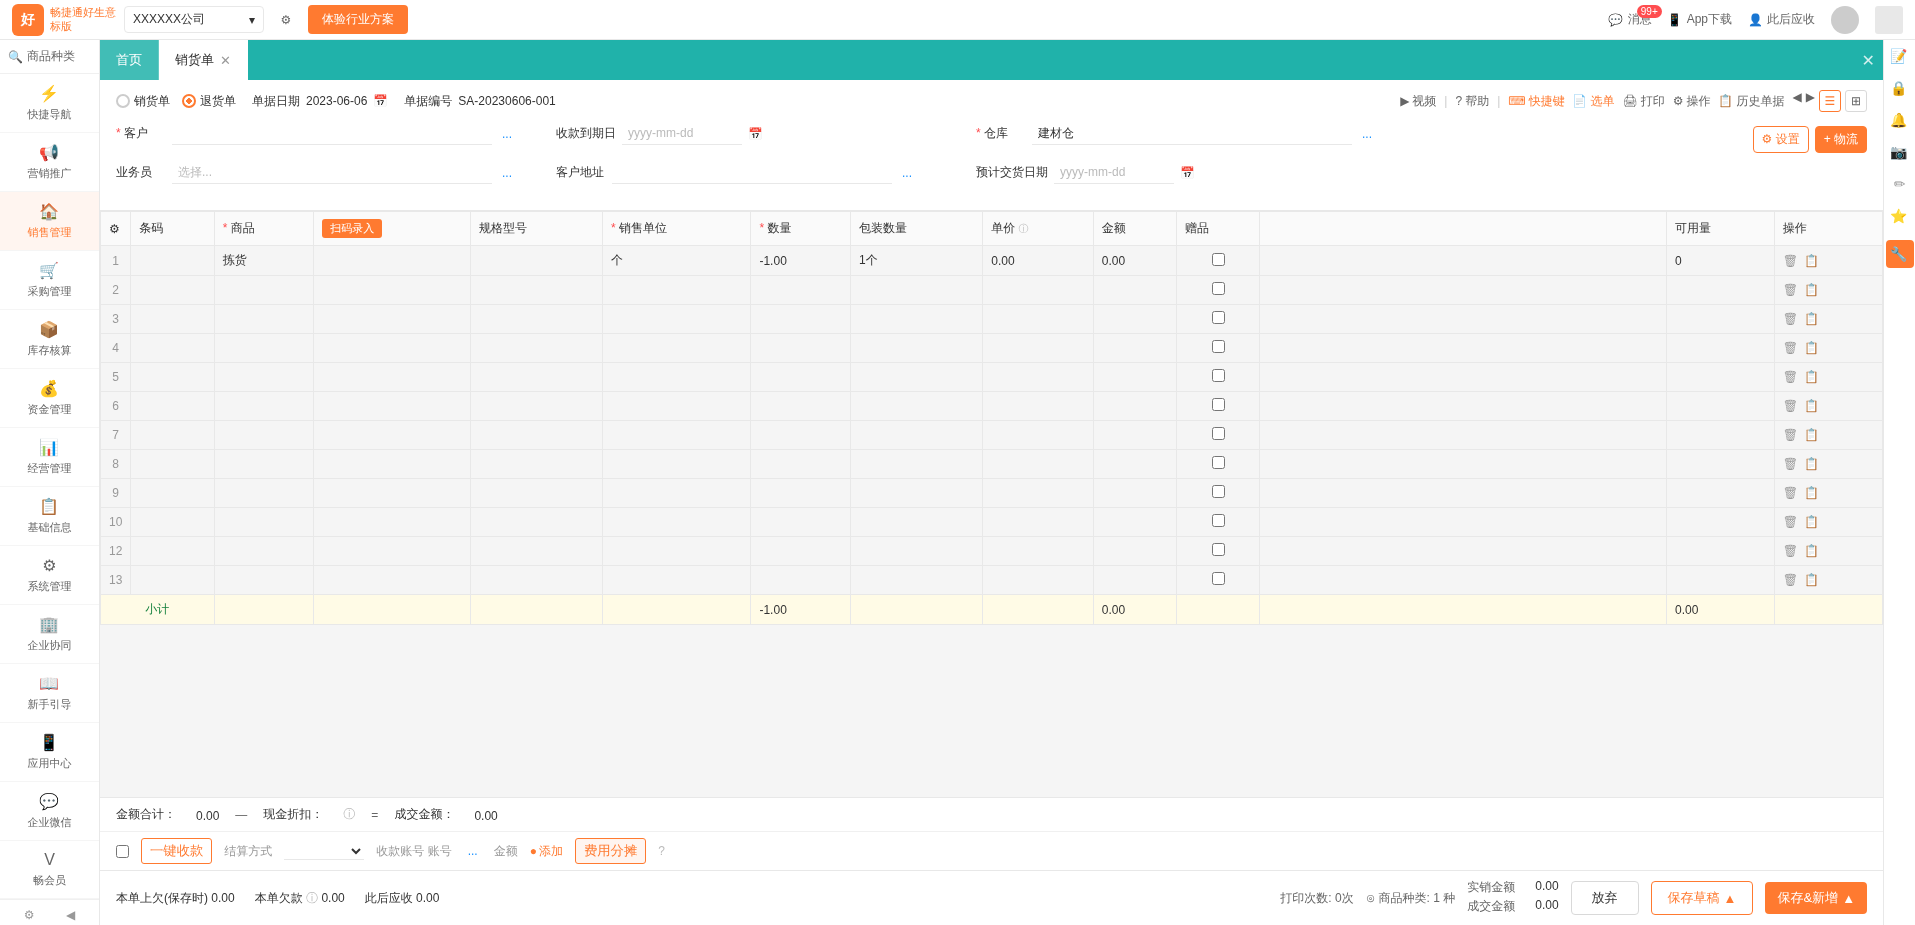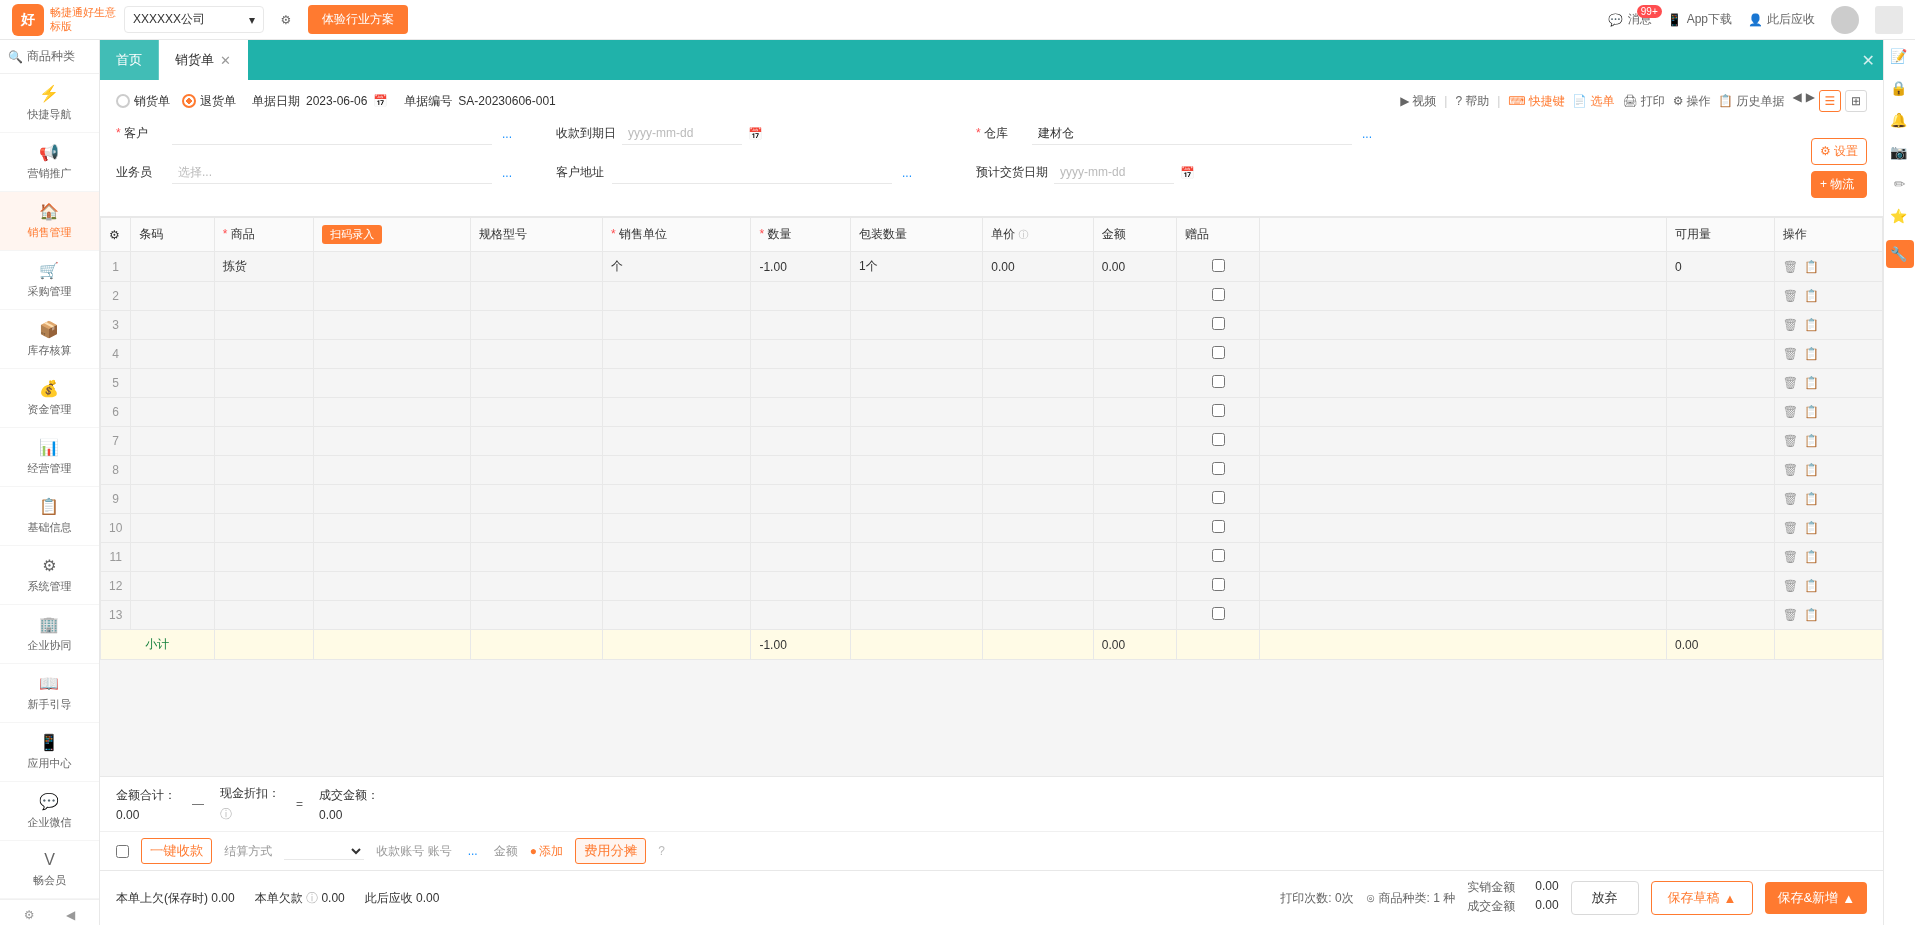--- a/index.html
+++ b/index.html
@@ -73,21 +73,21 @@
     .data-table td { border: 1px solid #e8e8e8; padding: 6px 8px; color: #333; }
     .data-table .num-col { text-align: center; color: #999; width: 30px; }
     .required-mark { color: #ff4d4f; }
     .scan-btn { background: #ff7a30; color: #fff; border: none; border-radius: 3px; padding: 2px 8px; cursor: pointer; font-size: 11px; }
     .red-val { color: #ff4d4f; }
     .checkbox-cell { text-align: center; }
     .action-icons { display: flex; gap: 6px; color: #999; }
     .action-icon { cursor: pointer; }
 
     .summary-bar { background: #fff; border-top: 1px solid #e8e8e8; padding: 8px 16px; display: flex; align-items: center; gap: 16px; font-size: 12px; }
-    .summary-item { display: flex; align-items: flex-start; gap: 4px; flex-direction: column; }
+    .summary-item { display: flex; align-items: flex-end; gap: 20px; }
     .minus-icon { color: #666; cursor: pointer; }
     .equal-icon { color: #666; }
     .payment-bar { background: #fff; border-top: 1px solid #f0f0f0; padding: 6px 16px; display: flex; align-items: center; gap: 12px; font-size: 12px; }
     .one-click-btn { border: 1px solid #ff7a30; color: #ff7a30; background: #fff; border-radius: 3px; padding: 3px 8px; cursor: pointer; }
     .add-btn { color: #ff7a30; cursor: pointer; display: flex; align-items: center; gap: 2px; }
     .fee-btn { border: 1px solid #ff7a30; color: #ff7a30; background: #fff5f0; border-radius: 3px; padding: 3px 8px; cursor: pointer; }
     .bottom-bar { background: #fff; border-top: 1px solid #e8e8e8; padding: 8px 16px; display: flex; align-items: center; gap: 16px; font-size: 12px; }
     .bottom-info { display: flex; gap: 20px; flex: 1; }
     .bottom-right { display: flex; align-items: center; gap: 12px; margin-left: auto; }
     .total-panel { text-align: right; }
@@ -315,21 +315,21 @@
               <span class="dots-btn">...</span>
             </div>
             <div class="form-group" style="max-width:400px;margin-left:60px;">
               <span class="form-label">预计交货日期</span>
               <input class="form-input" placeholder="yyyy-mm-dd" style="max-width: 120px;">
               <span style="color:#999;cursor:pointer;">📅</span>
             </div>
           </div>
         </div>
 
-        <div style="display:flex;flex-direction:column;gap:6px;margin-left:16px;margin-top:16px;">
+        <div style="display:flex;flex-direction:row;gap:6px;margin-left:16px;margin-top:4px;">
           <button class="side-btn">⚙ 设置</button>
           <button class="side-btn orange">+ 物流</button>
         </div>
       </div>
     </div>
 
     <div class="table-area">
       <table class="data-table">
         <thead>
           <tr>
@@ -554,41 +554,20 @@
     <td colspan="1"></td>
     <td></td>
     <td>
       <div class="action-icons">
         <span class="action-icon">🗑</span>
         <span class="action-icon">📋</span>
       </div>
     </td>
   </tr>
             <tr>
-    <td class="num-col">11</td>
-    <td></td>
-    <td></td>
-    <td></td>
-    <td></td>
-    <td></td>
-    <td class=""></td>
-    <td></td>
-    <td></td>
-    <td></td>
-    <td class="checkbox-cell"><input type="checkbox" style="cursor: pointer;"></td>
-    <td colspan="1"></td>
-    <td></td>
-    <td>
-      <div class="action-icons">
-        <span class="action-icon">🗑</span>
-        <span class="action-icon">📋</span>
-      </div>
-    </td>
-  </tr>
-            <tr>
     <td class="num-col">12</td>
     <td></td>
     <td></td>
     <td></td>
     <td></td>
     <td></td>
     <td class=""></td>
     <td></td>
     <td></td>
     <td></td>

